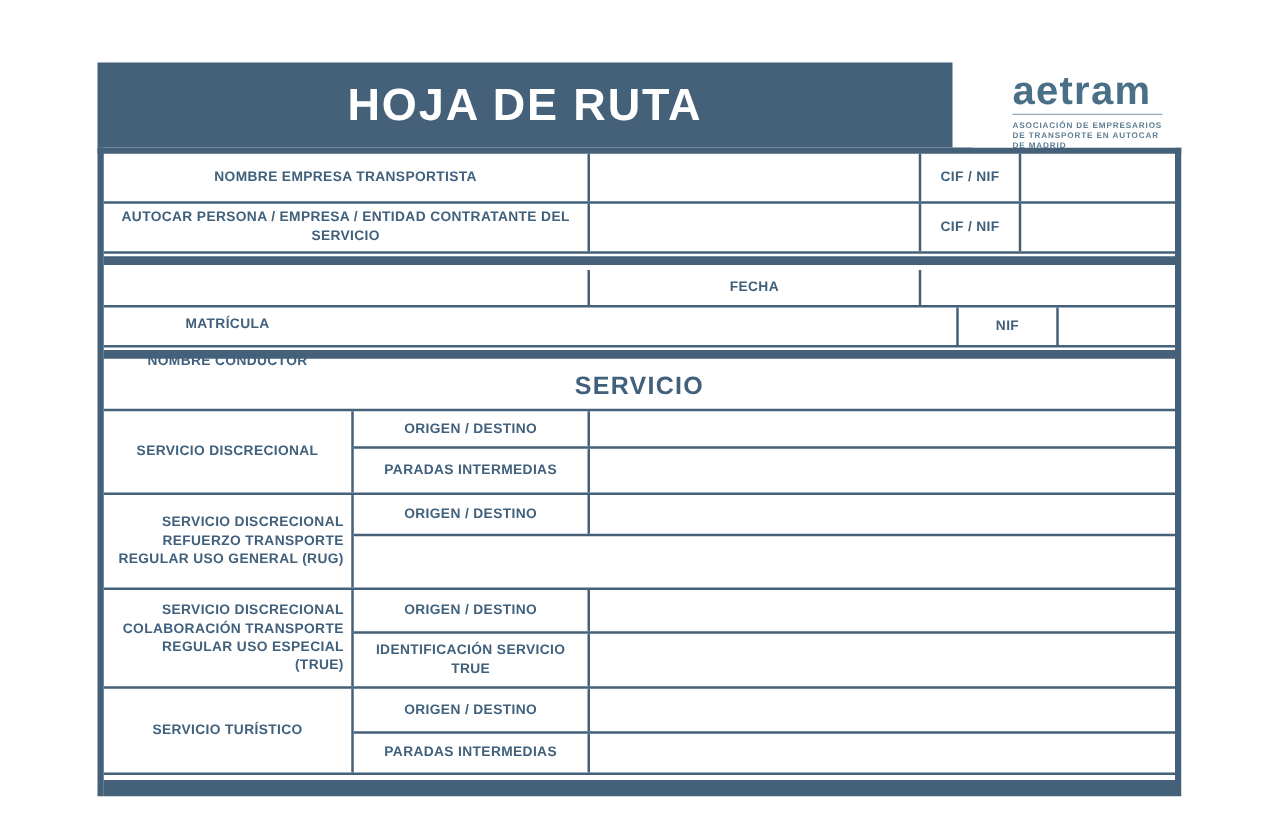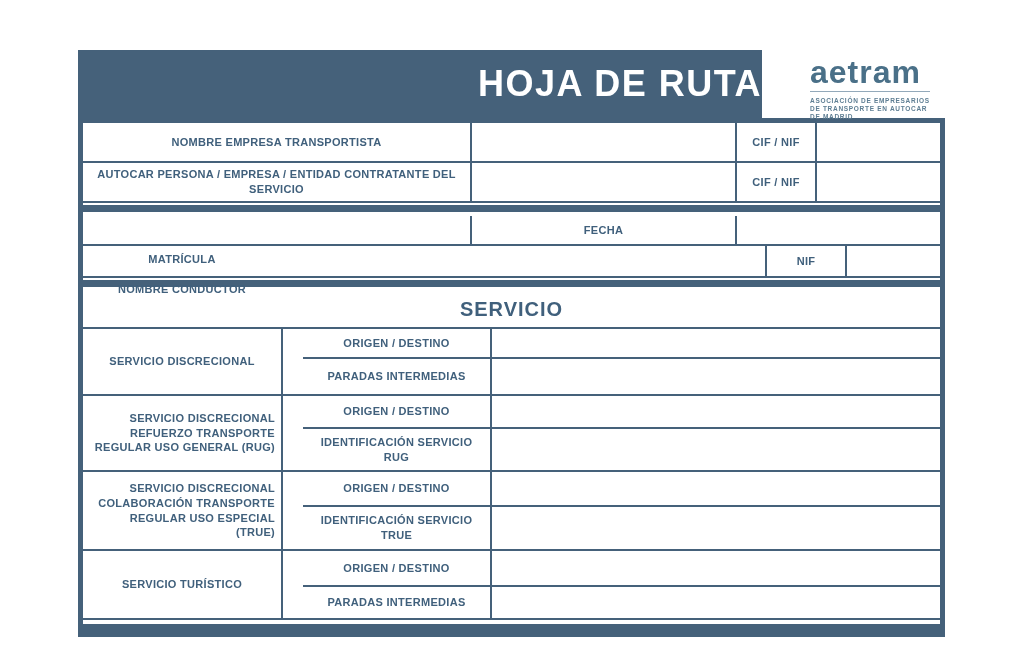--- a/index.html
+++ b/index.html
@@ -17,21 +17,21 @@
     position: absolute;
     left: 78px; top: 50px;
     width: 867px;
   }
 
   
   .header { display: flex; height: 68px; }
   .title-band {
     width: 684px;
     background: #45617A;
-    display: flex; align-items: center; justify-content: flex-end;
+    display: flex; align-items: center; justify-content: center;
   }
   .title-band .title {
     color: #ffffff;
     font-size: 36px;
     font-weight: bold;
     letter-spacing: 1.5px;
     white-space: nowrap;
   }
   .logo-area {
     flex: 1;
@@ -109,21 +109,21 @@
   
   .group { display: flex; border-bottom: 2px solid #45617A; }
   .g-label {
     width: 200px;
     box-sizing: border-box;
     border-right: 2px solid #45617A;
     display: flex; align-items: center; justify-content: center;
     text-align: right;
   }
   .g-rows { flex: 1; display: flex; flex-direction: column; }
-  .g-row { display: flex; flex: 1; margin-left: 20px; }
+  .g-row { display: flex; flex: 1; }
   .g-row.first { flex: none; border-bottom: 2px solid #45617A; }
   .g-sub {
     width: 189px;
     box-sizing: border-box;
     border-right: 2px solid #45617A;
     display: flex; align-items: center; justify-content: center;
     text-align: center;
   }
   .g-blank { flex: 1; }
 
@@ -243,26 +243,20 @@
         <div class="g-label">
           <span class="lbl">SERVICIO DISCRECIONAL REFUERZO TRANSPORTE REGULAR USO GENERAL (RUG)</span>
         </div>
         <div class="g-rows">
           <div class="g-row first">
             <div class="g-sub">
               <span class="lbl">ORIGEN / DESTINO</span>
             </div>
             <div class="g-blank"></div>
           </div>
-          <div class="g-row">
-            <div class="g-sub">
-              <span class="lbl">IDENTIFICACIÓN SERVICIO RUG</span>
-            </div>
-            <div class="g-blank"></div>
-          </div>
         </div>
       </div>
 
       <div class="group g3">
         <div class="g-label">
           <span class="lbl">SERVICIO DISCRECIONAL COLABORACIÓN TRANSPORTE REGULAR USO ESPECIAL (TRUE)</span>
         </div>
         <div class="g-rows">
           <div class="g-row first">
             <div class="g-sub">

